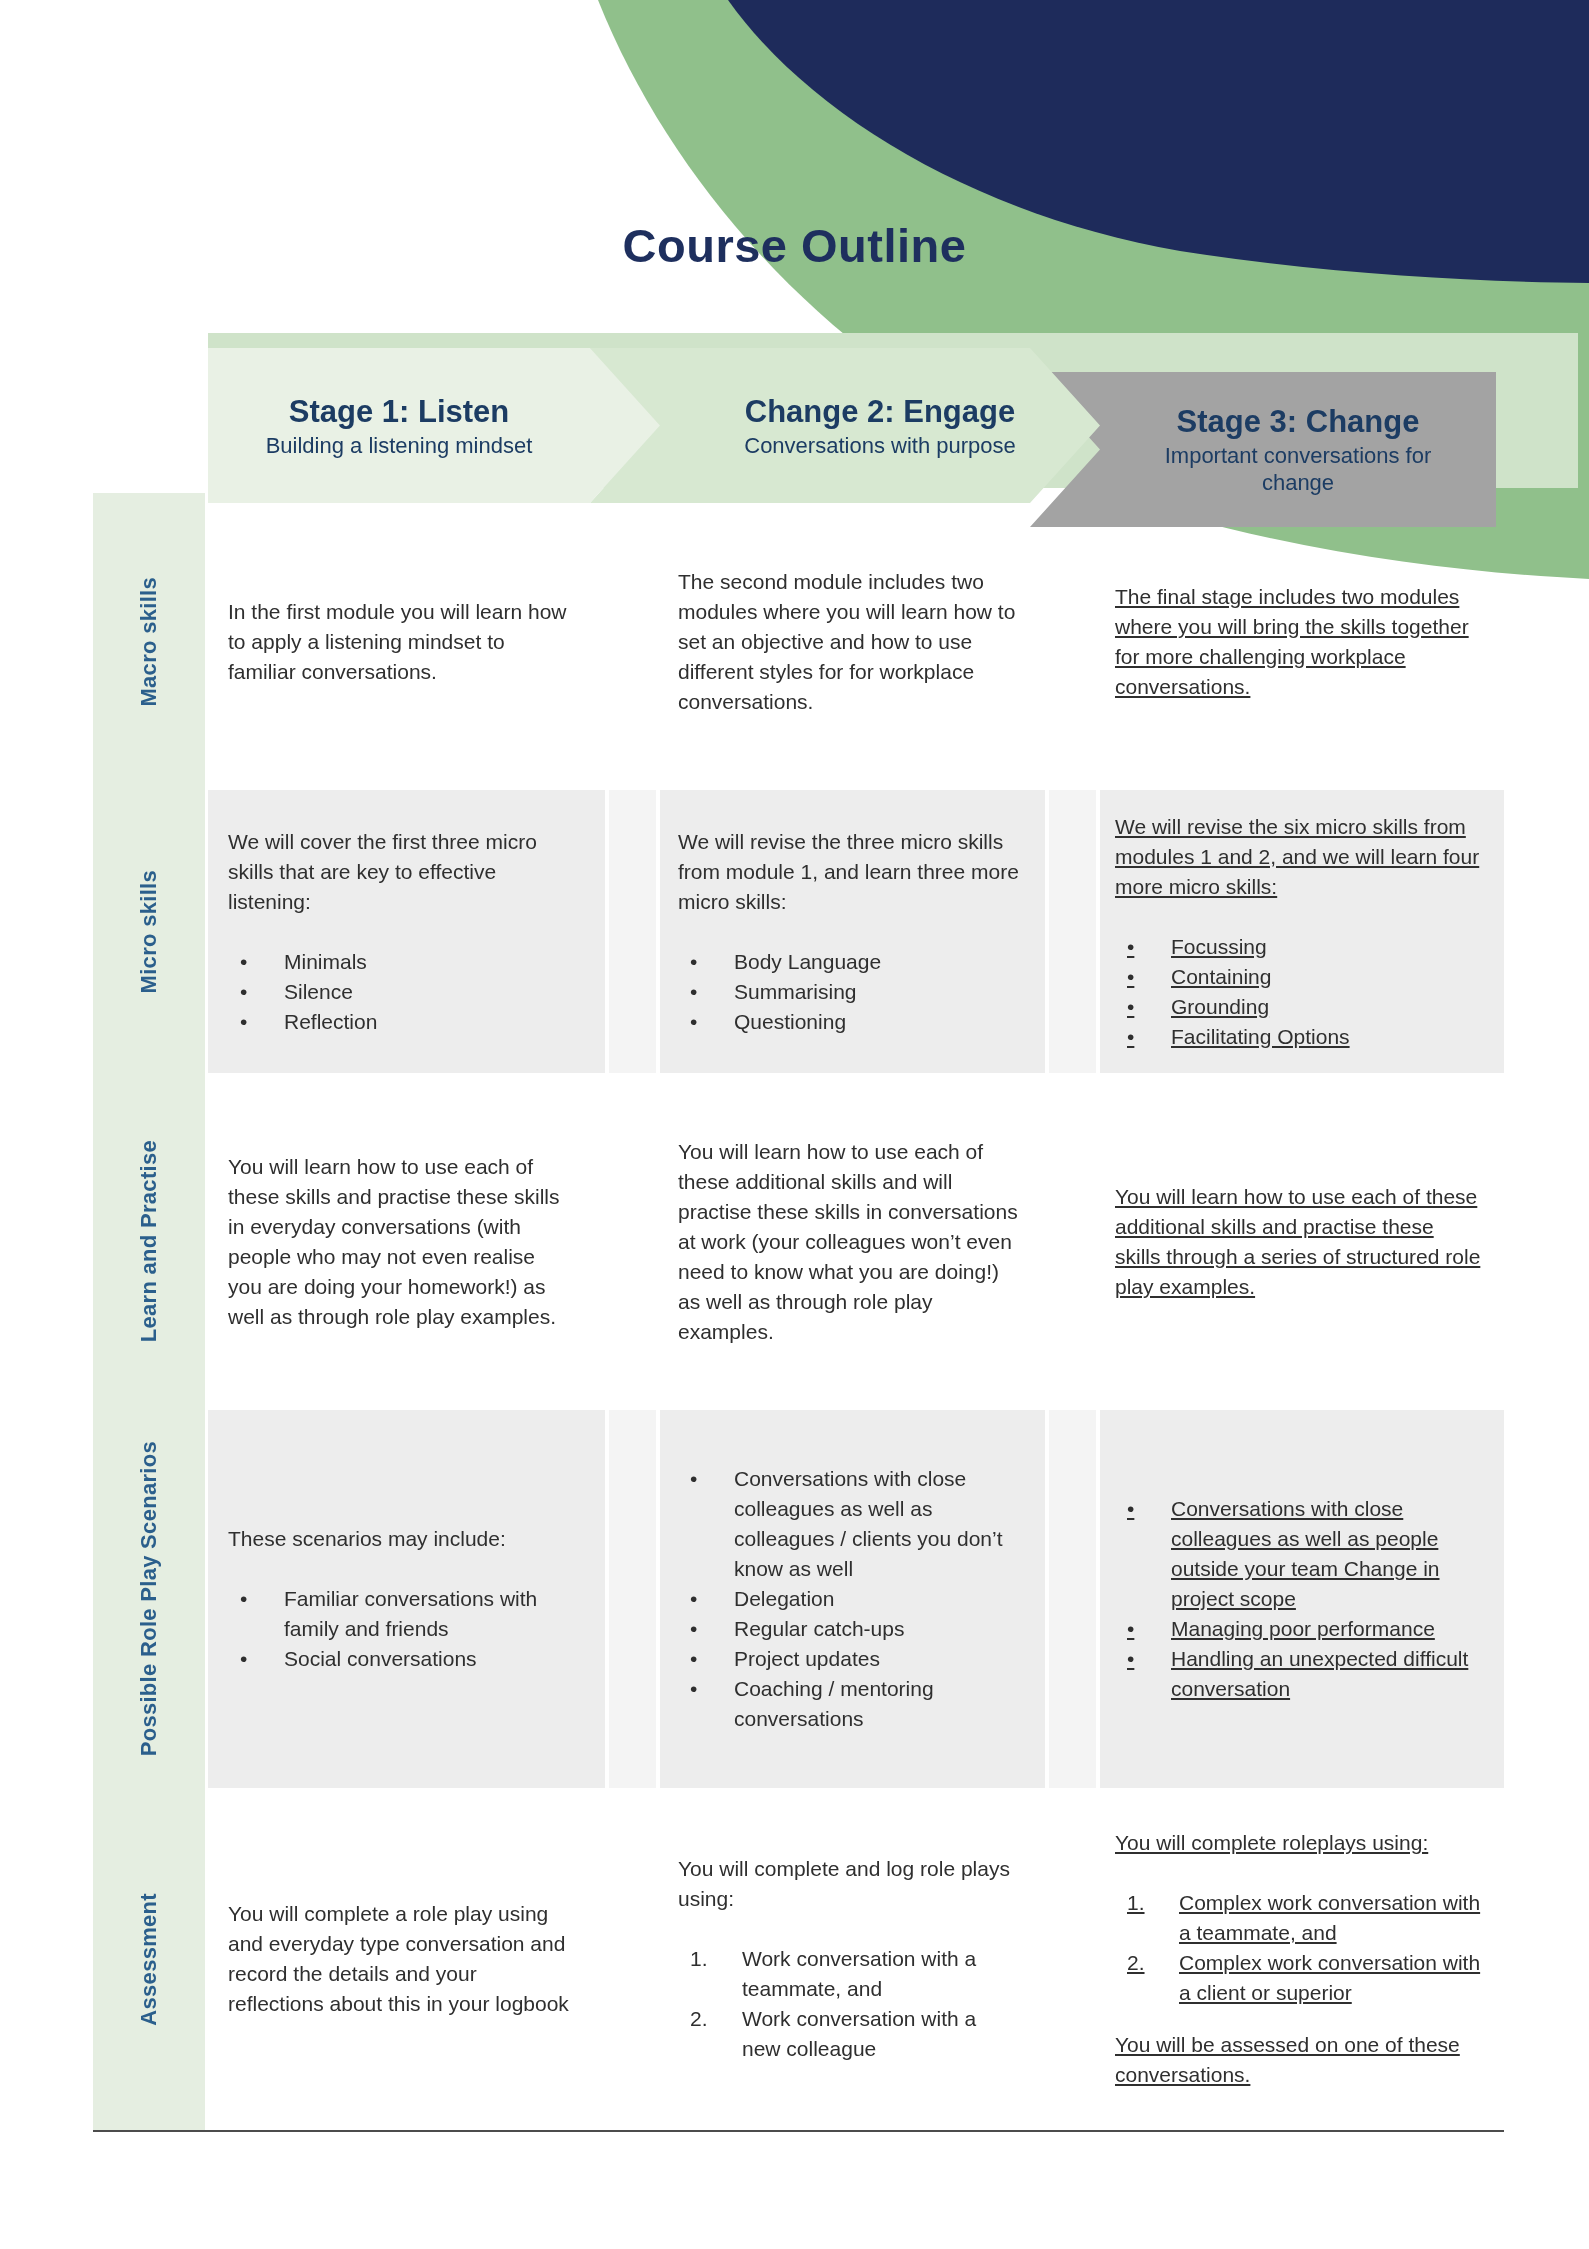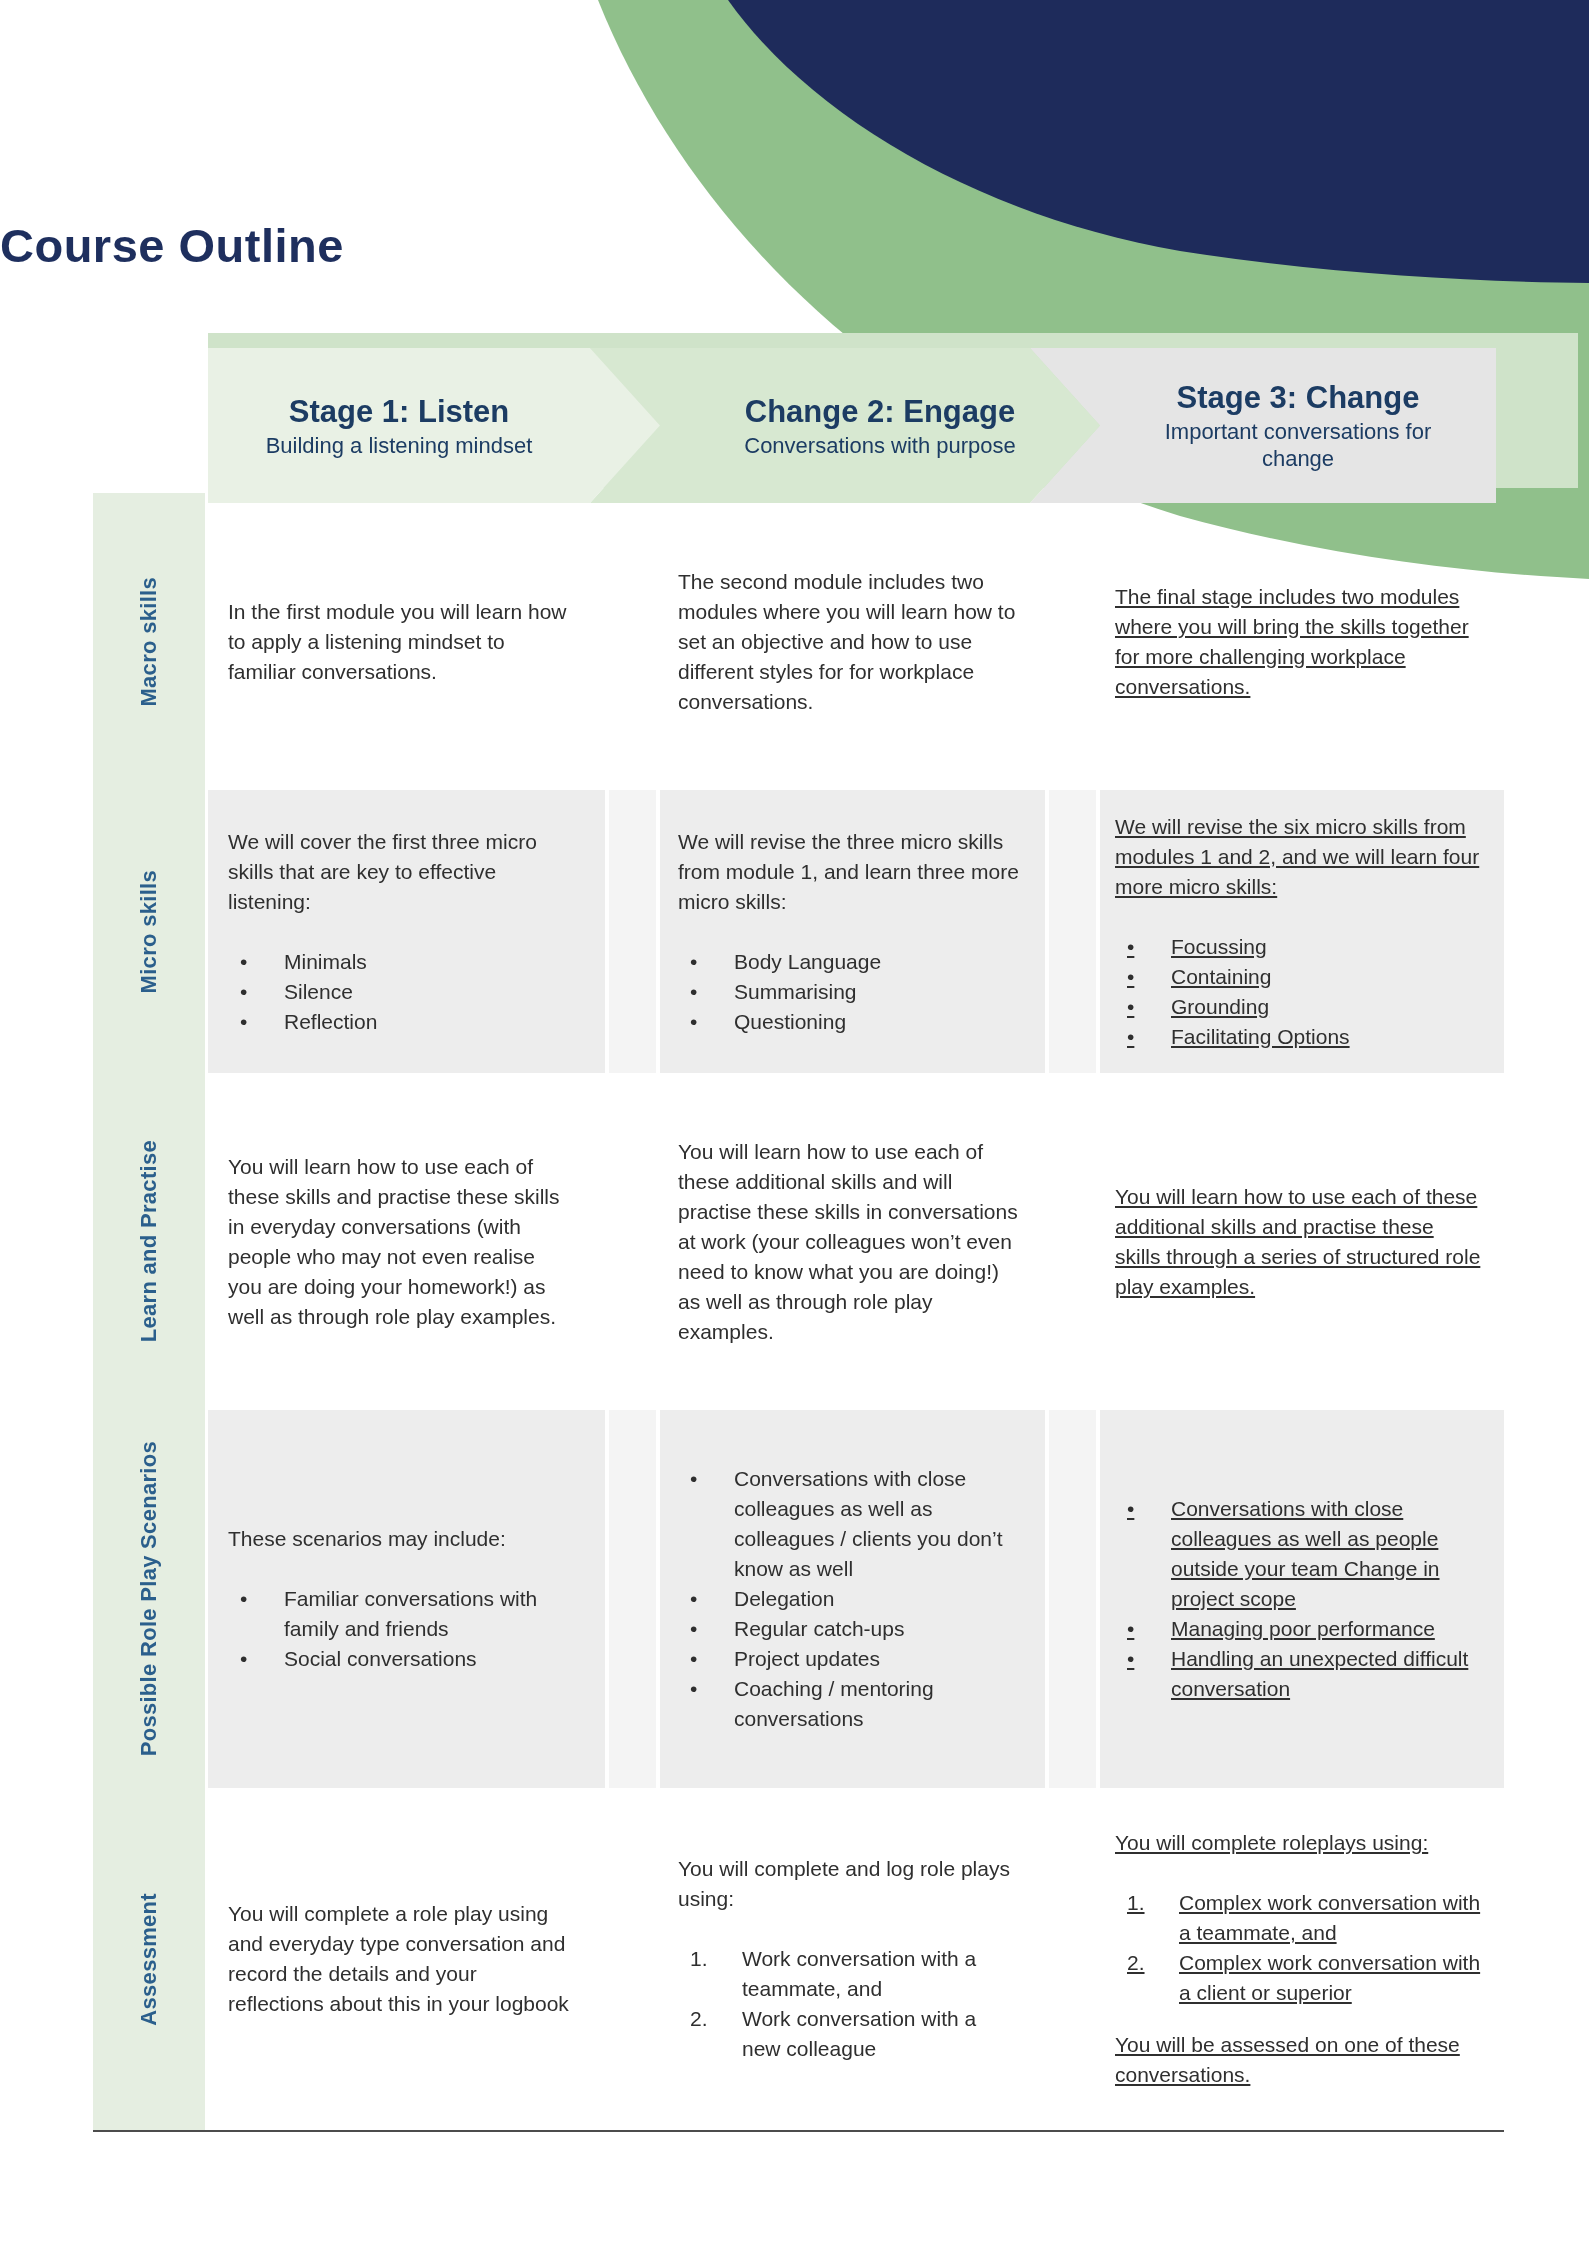--- a/index.html
+++ b/index.html
@@ -10,35 +10,35 @@
     background:#ffffff;
     overflow:hidden;
     font-family:"Liberation Sans", sans-serif;
     color:#2f2f2f;
   }
   
   .corner{position:absolute;top:0;left:0;width:1589px;height:620px;pointer-events:none;}
   
   .title{
     position:absolute;top:218px;left:0;width:100%;
-    text-align:left;font-size:47px;font-weight:bold;color:#1e2f5e;letter-spacing:0.5px;
+    text-align:center;font-size:47px;font-weight:bold;color:#1e2f5e;letter-spacing:0.5px;
   }
   
   .band{position:absolute;left:208px;top:333px;width:1370px;height:155px;background:#cfe3c9;}
   .stage{
     position:absolute;top:15px;height:100%;
     display:flex;flex-direction:column;justify-content:center;align-items:center;
     color:#1c3c63;box-sizing:border-box;
   }
   .s1{left:0;width:452px;background:#e9f1e5;z-index:3;
       clip-path:polygon(0 0,382px 0,452px 50%,382px 100%,0 100%);padding-right:70px;}
   .s2{left:382px;width:510px;background:#d7e8d1;z-index:2;
       clip-path:polygon(0 0,440px 0,510px 50%,440px 100%,0 100%,70px 50%);padding-left:70px;}
-  .s3{left:822px;width:466px;background:#e5e5e5;z-index:1;
-      clip-path:polygon(0 0,100% 0,100% 100%,0 100%,70px 50%);padding-left:70px;}
+  .s3{left:822px;width:466px;background:#a3a3a3;z-index:1;
+      clip-path:polygon(0 0,100% 0,100% 100%,0 100%,70px 50%);padding-left:70px;margin-top:24px;}
   .stitle{font-size:31px;font-weight:bold;line-height:37px;}
   .ssub{font-size:22px;line-height:27px;margin-top:2px;text-align:center;max-width:272px;}
   
   .ctable{position:absolute;left:93px;top:493px;width:1411px;}
   .trow{display:grid;grid-template-columns:115px 397px 55px 385px 55px 404px;}
   .label-cell{
     background:#e5eee1;border-right:3px solid #ffffff;box-sizing:border-box;
     display:flex;align-items:center;justify-content:center;
   }
   .vlabel{

